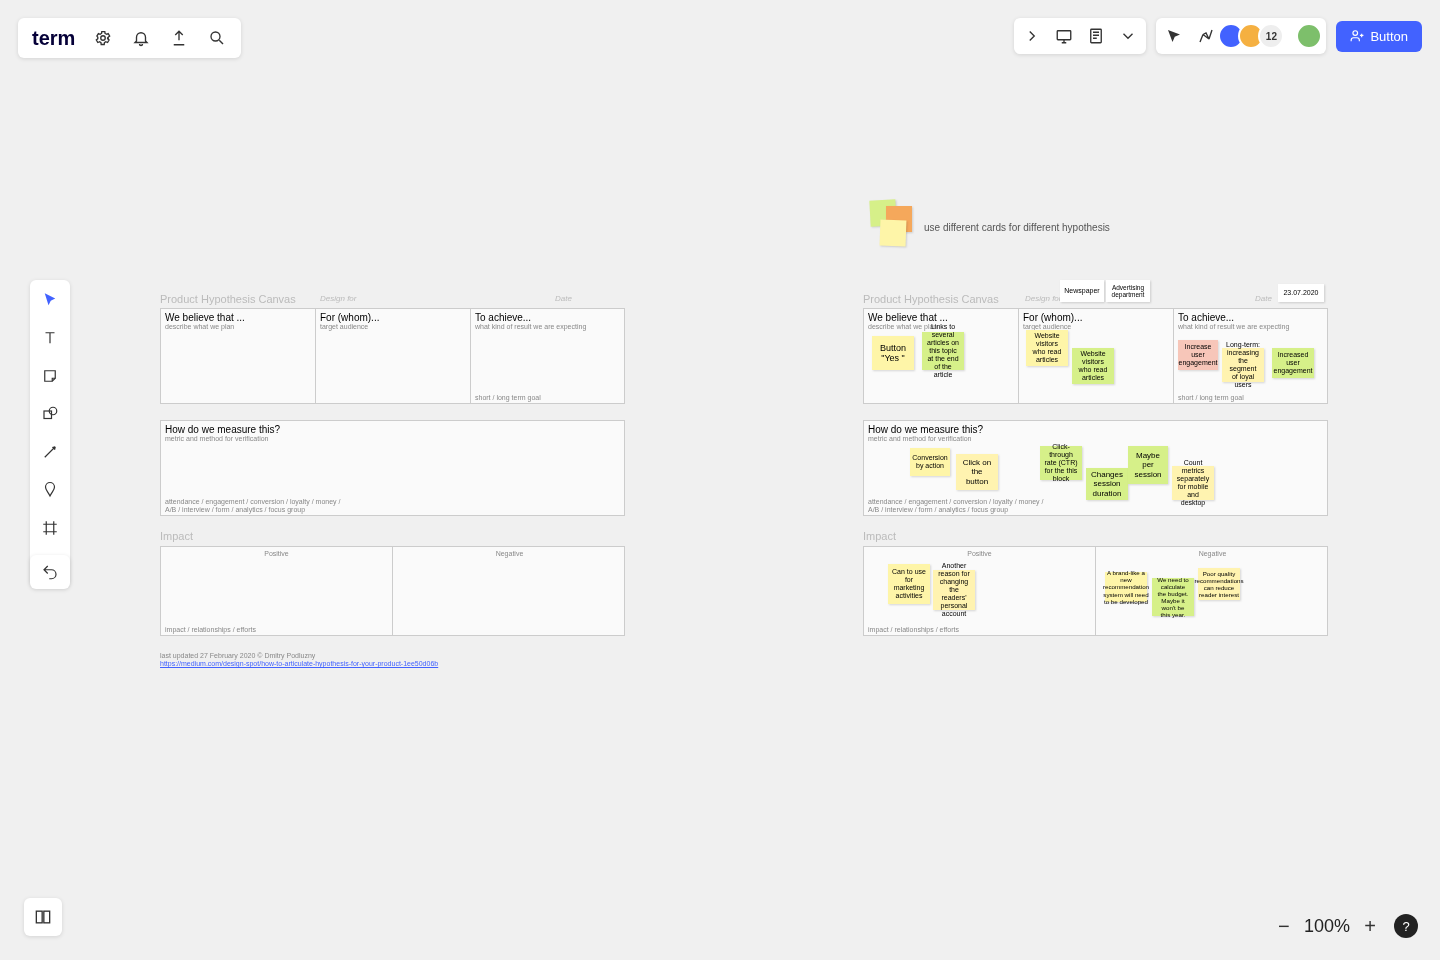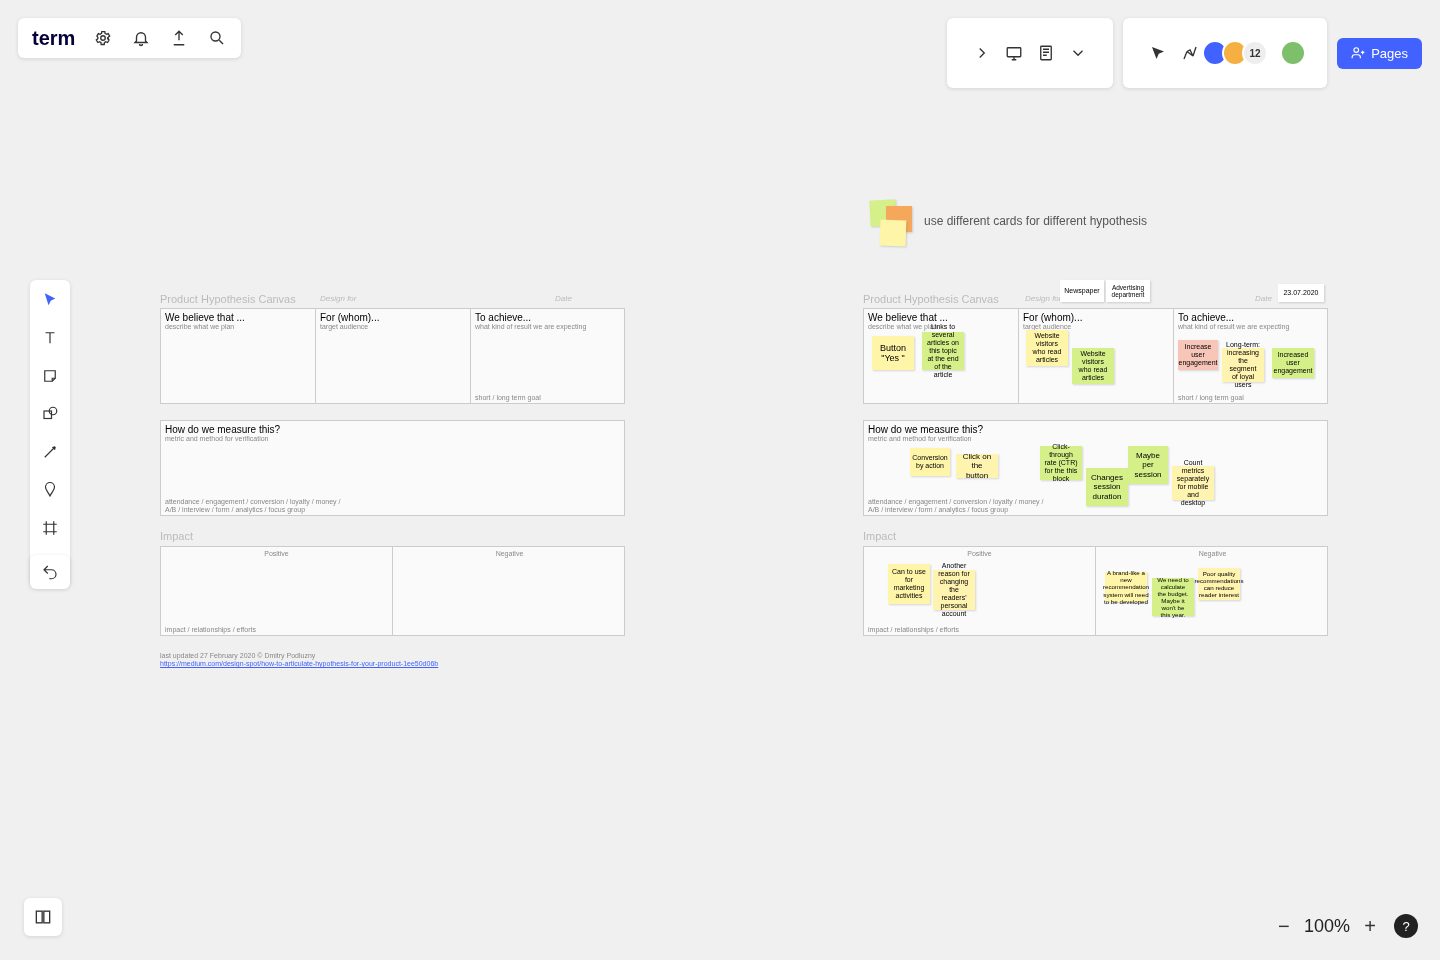--- a/index.html
+++ b/index.html
@@ -6,21 +6,21 @@
 body{width:1440px;height:960px;background:#f0f0f0;position:relative;overflow:hidden}
 
 
 .topbar-left{position:absolute;top:18px;left:18px;background:#fff;border-radius:6px;box-shadow:0 1px 4px rgba(0,0,0,.12);display:flex;align-items:center;padding:6px 10px;gap:10px}
 .logo{font-weight:700;font-size:20px;color:#050038;padding:0 4px}
 .ic-btn{width:28px;height:28px;display:flex;align-items:center;justify-content:center;color:#333;cursor:pointer;border-radius:4px}
 .ic-btn svg{width:18px;height:18px;stroke:#333;stroke-width:1.8;fill:none}
 
 
 .top-right{position:absolute;top:18px;right:18px;display:flex;gap:10px;align-items:center}
-.tr-group{background:#fff;border-radius:6px;box-shadow:0 1px 4px rgba(0,0,0,.12);display:flex;align-items:center;padding:21px;gap:4px}
+.tr-group{background:#fff;border-radius:6px;box-shadow:0 1px 4px rgba(0,0,0,.12);display:flex;align-items:center;padding:4px;gap:4px}
 .tr-btn{width:28px;height:28px;display:flex;align-items:center;justify-content:center;cursor:pointer}
 .tr-btn svg{width:18px;height:18px;stroke:#333;stroke-width:1.8;fill:none}
 .avatars{display:flex;align-items:center}
 .avatar{width:26px;height:26px;border-radius:50%;margin-left:-6px;border:2px solid #fff;display:flex;align-items:center;justify-content:center;font-size:10px;font-weight:700;color:#333}
 .avatar.more{background:#eee}
 .share-btn{background:#4262ff;color:#fff;border:none;border-radius:6px;padding:8px 14px;font-size:13px;font-weight:500;display:flex;align-items:center;gap:6px;cursor:pointer}
 .share-btn svg{width:14px;height:14px;stroke:#fff;stroke-width:2;fill:none}
 
 
 .tool-rail{position:absolute;left:30px;top:280px;background:#fff;border-radius:6px;box-shadow:0 1px 4px rgba(0,0,0,.12);display:flex;flex-direction:column;padding:6px 4px;gap:10px}
@@ -133,21 +133,21 @@
       <div class="avatar" style="background:#f5b041"></div>
       <div class="avatar more">12</div>
     </div>
     <div class="avatar" style="background:#7dbf6b;margin-left:8px"></div>
   </div>
 
   <button class="share-btn">
     <svg viewBox="0 0 24 24">
         <path d="M16 21v-2a4 4 0 0 0-4-4H6a4 4 0 0 0-4 4v2M9 11a4 4 0 1 0 0-8 4 4 0 0 0 0 8zM20 8v6M17 11h6"></path>
       </svg>
-    <span>Pages</span>
+    <span>Button</span>
   </button>
 </div>
 
 <div class="tool-rail">
   <div class="tool">
       <svg viewBox="0 0 24 24">
         <path d="M5 3l5 16 3-6 6-3z" fill="#4262ff" stroke="none"></path>
       </svg>
     </div>
   <div class="tool">
@@ -206,21 +206,21 @@
   <div class="zlbl">100%</div>
   <div class="zbtn">+</div>
   <div class="help">?</div>
 </div>
 
 <div class="board">
 
   <div class="legend-note" style="left:870px;top:200px;background:#d6f089;transform:rotate(-3deg)"></div>
   <div class="legend-note" style="left:886px;top:206px;background:#f5a85b"></div>
   <div class="legend-note" style="left:880px;top:220px;background:#fef5a8;transform:rotate(2deg)"></div>
-  <div style="position:absolute;left:924px;top:214px;font-size:12px;color:#555">use different cards for different hypothesis</div>
+  <div style="position:absolute;left:924px;top:222px;font-size:10px;color:#555">use different cards for different hypothesis</div>
 
   <div class="canvas-title" style="left:160px;top:293px">Product Hypothesis Canvas</div>
   <div class="label" style="position:absolute;left:320px;top:294px">Design for</div>
   <div class="label" style="position:absolute;left:555px;top:294px">Date</div>
 
   <div class="trow" style="left:160px;top:308px;width:465px;height:96px">
     <div class="col" style="left:0;width:155px">
       <div class="hdr">We believe that ...</div>
       <div class="tiny">describe what we plan</div>
     </div>
@@ -292,23 +292,23 @@
   <div class="trow" style="left:863px;top:420px;width:465px;height:96px">
     <div class="col" style="left:0;width:465px">
       <div class="hdr">How do we measure this?</div>
       <div class="tiny">metric and method for verification</div>
       <div class="tiny" style="position:absolute;bottom:10px">attendance / engagement / conversion / loyalty / money /</div>
       <div class="tiny" style="position:absolute;bottom:2px">A/B / interview / form / analytics / focus group</div>
     </div>
   </div>
 
   <div class="note y" style="left:910px;top:448px;width:40px;height:28px">Conversion by action</div>
-  <div class="note y2" style="left:956px;top:454px;width:42px;height:24px;font-size:8px">Click on the button</div>
+  <div class="note y2" style="left:956px;top:454px;width:42px;height:36px;font-size:8px">Click on the button</div>
   <div class="note g" style="left:1040px;top:446px;width:42px;height:34px">Click-through rate (CTR) for the this block</div>
-  <div class="note g" style="left:1086px;top:468px;width:42px;height:38px;font-size:8px">Changes session duration</div>
+  <div class="note g" style="left:1086px;top:468px;width:42px;height:32px;font-size:8px">Changes session duration</div>
   <div class="note g" style="left:1128px;top:446px;width:40px;height:38px;font-size:8px">Maybe per session</div>
   <div class="note y2" style="left:1172px;top:466px;width:42px;height:34px">Count metrics separately for mobile and desktop</div>
 
   <div class="canvas-title" style="left:863px;top:530px">Impact</div>
 
   <div class="trow" style="left:863px;top:546px;width:465px;height:90px">
     <div class="col" style="left:0;width:232px;text-align:center">
       <div class="tiny" style="text-align:center">Positive</div>
       <div class="tiny" style="position:absolute;bottom:2px;left:4px;text-align:left">impact / relationships / efforts</div>
     </div>

